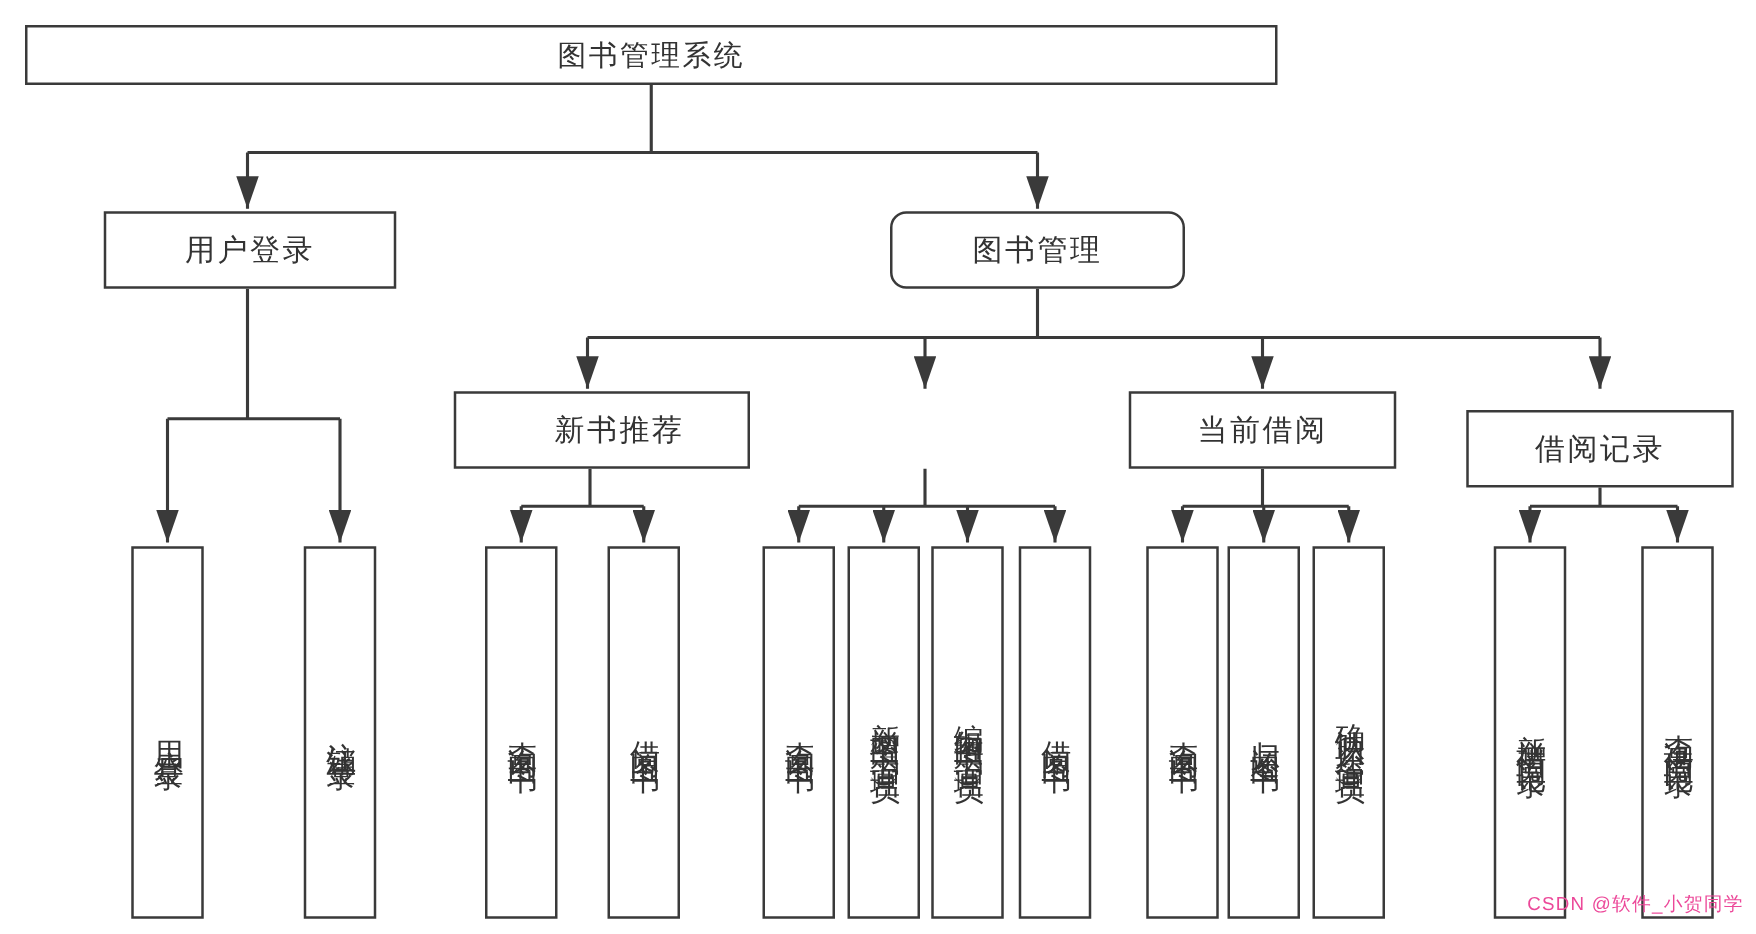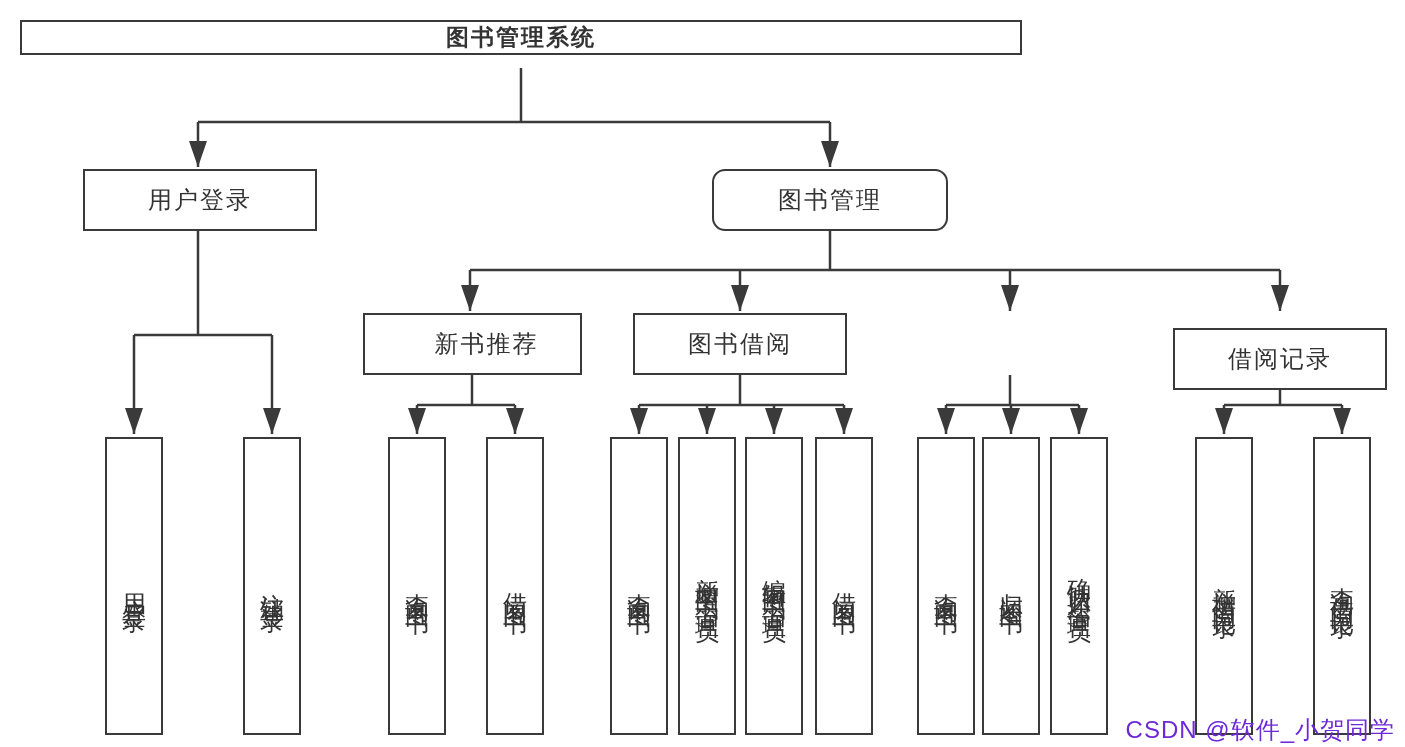--- a/index.html
+++ b/index.html
@@ -45,22 +45,22 @@
     writing-mode: vertical-rl;
     text-orientation: mixed;
     font-size: 24px;
     letter-spacing: 6px;
     line-height: 1;
   }
   .watermark {
     position: absolute;
     top: 714px;
     right: 10px;
-    font-size: 24px;
-    color: #6d28d9;
+    font-size: 15px;
+    color: #ec4899;
     letter-spacing: 1px;
     white-space: nowrap;
   }
 </style>
 </head>
 <body>
 
 <div class="canvas">
 
   <svg class="connectors" viewBox="0 0 1405 747" xmlns="http://www.w3.org/2000/svg">
@@ -121,36 +121,36 @@
 
       <g>
         <path d="M1280 375 V405"></path>
         <path d="M1224 405 H1342"></path>
         <path d="M1224 405 V434" marker-end="url(#arrow)"></path>
         <path d="M1342 405 V434" marker-end="url(#arrow)"></path>
       </g>
     </g>
   </svg>
 
-  <div class="node h root-box" style="left:20px; top:20px; width:1002px; height:35px;font-weight:bold;">
+  <div class="node h root-box" style="left:20px; top:20px; width:1002px; height:48px;">
     <span class="label">图书管理系统</span>
   </div>
 
   <div class="node h" style="left:83px; top:169px; width:234px; height:62px;">
     <span class="label">用户登录</span>
   </div>
   <div class="node h" style="left:712px; top:169px; width:236px; height:62px;border-radius:13px;">
     <span class="label">图书管理</span>
   </div>
 
-  <div class="node h" style="left:363px; top:313px; width:219px; height:62px;padding-left:28px;">
+  <div class="node h" style="left:363px; top:313px; width:237px; height:62px;padding-left:28px;">
     <span class="label">新书推荐</span>
   </div>
-  <div class="node h" style="left:633px; top:313px; width:214px; height:62px;">
-    <span class="label">图书借阅</span>
+  <div class="node h" style="left:903px; top:313px; width:214px; height:62px;">
+    <span class="label">当前借阅</span>
   </div>
   <div class="node h" style="left:1173px; top:328px; width:214px; height:62px;">
     <span class="label">借阅记录</span>
   </div>
 
   <div class="node v" style="left:105px; top:437px; width:58px; height:298px;">
     <span class="label">用户登录</span>
   </div>
   <div class="node v" style="left:243px; top:437px; width:58px; height:298px;">
     <span class="label">注销登录</span>

